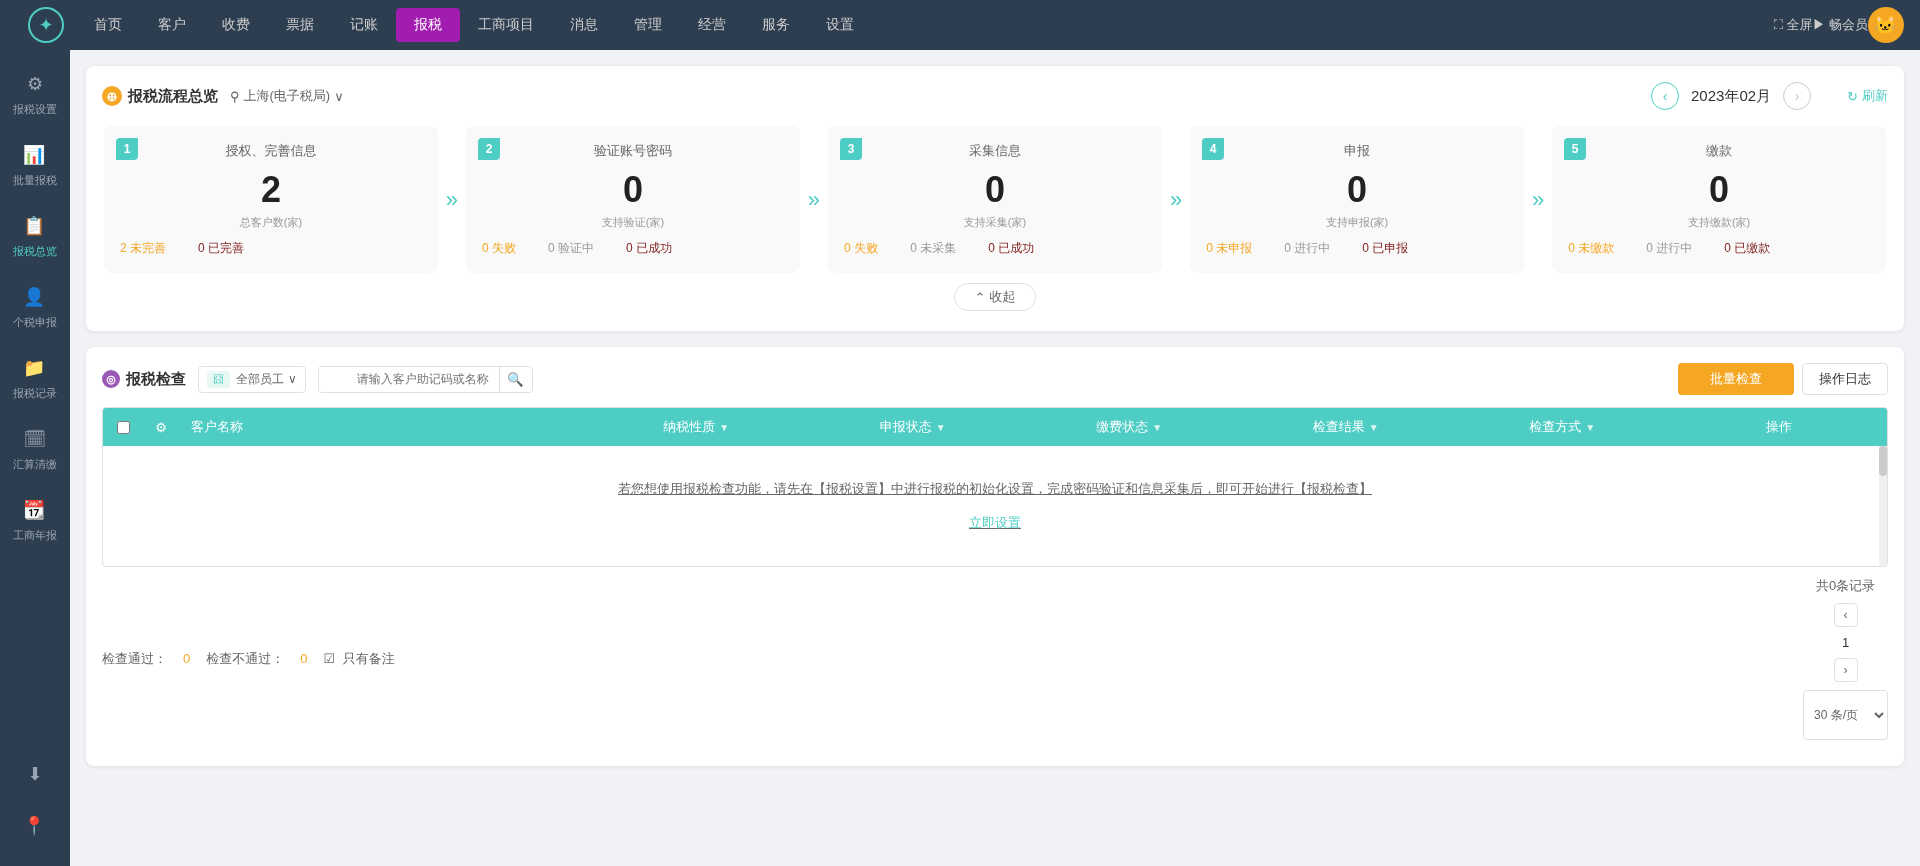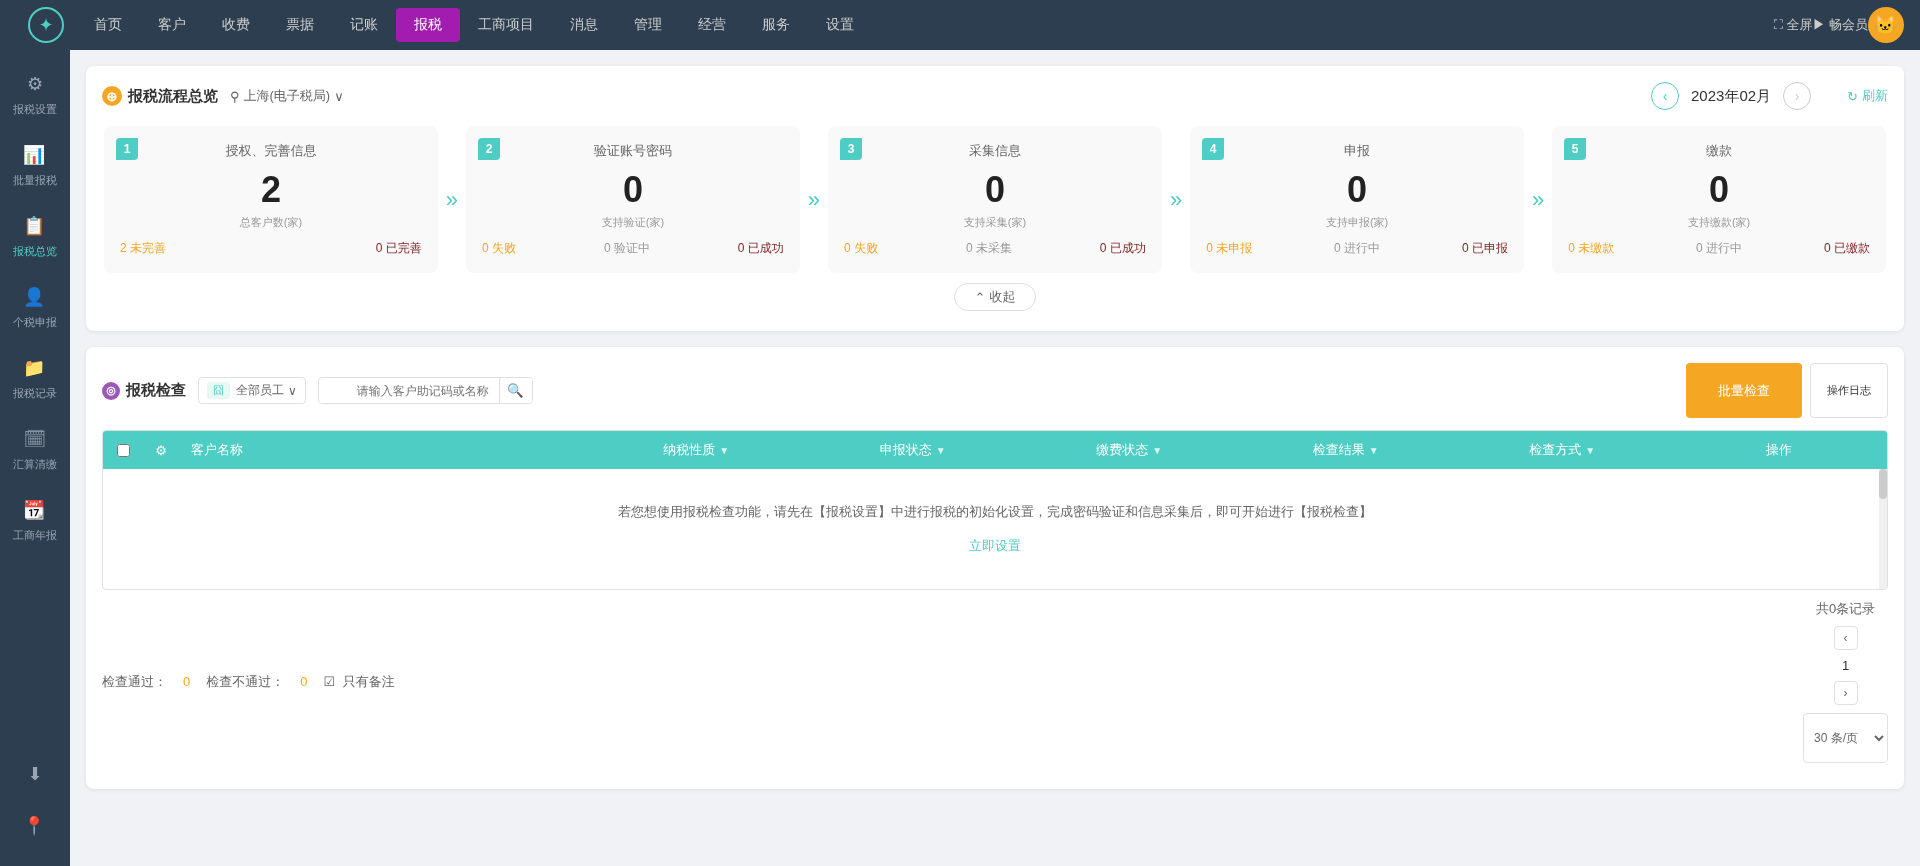--- a/index.html
+++ b/index.html
@@ -213,22 +213,22 @@
       line-height: 1.2;
       margin-bottom: 4px;
     }
     .step-label {
       font-size: 11px;
       color: #999;
       margin-bottom: 10px;
     }
     .step-stats {
       display: flex;
-      justify-content: space-between;
-      gap: 4px;
+      justify-content: flex-start;
+      gap: 32px;
       font-size: 12px;
     }
     .stat-pending { color: #999; }
     .stat-success { color: #7f1d1d; }
     .stat-orange { color: #f5a623; }
     .step-arrow {
       display: flex; align-items: center; justify-content: center;
       padding: 0 6px;
       color: #4ecdc4;
       font-size: 22px;
@@ -317,23 +317,23 @@
       border-radius: 4px;
       padding: 6px 32px;
       cursor: pointer;
       font-size: 13px;
     }
     .log-btn {
       background: #fff;
       color: #333;
       border: 1px solid #e0e0e0;
       border-radius: 4px;
-      padding: 19px 16px;
-      cursor: pointer;
-      font-size: 11px;
+      padding: 6px 16px;
+      cursor: pointer;
+      font-size: 13px;
     }
 
     
     .table-container {
       border: 1px solid #e0e0e0;
       border-radius: 4px;
       overflow: hidden;
     }
     .table-header {
       display: flex;
@@ -360,20 +360,21 @@
     .table-body {
       min-height: 120px;
       display: flex;
       justify-content: center;
       color: #666;
       font-size: 13px;
       line-height: 2;
       flex-direction: column;
       padding: 24px;
       text-align: center;
+      text-decoration: underline;
     }
     .setup-link {
       color: #4ecdc4;
       cursor: pointer;
       margin-top: 8px;
     }
 
     
     .table-scroll-wrapper {
       position: relative;

